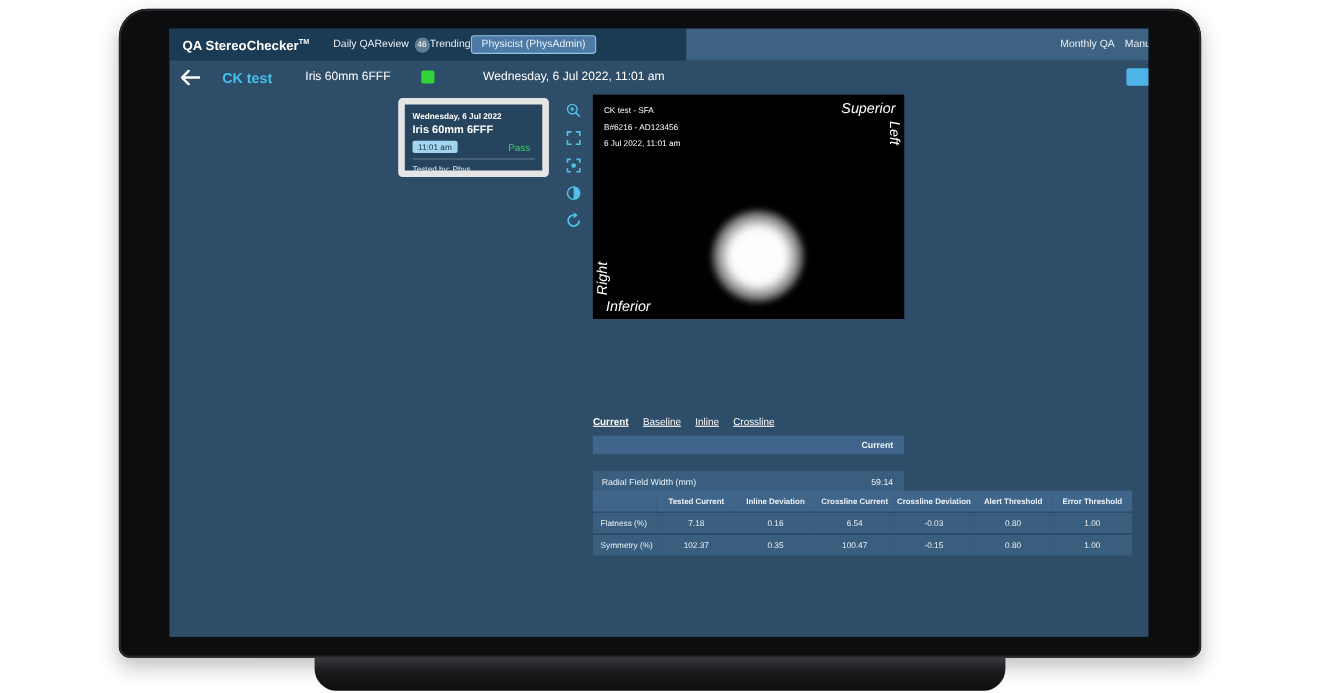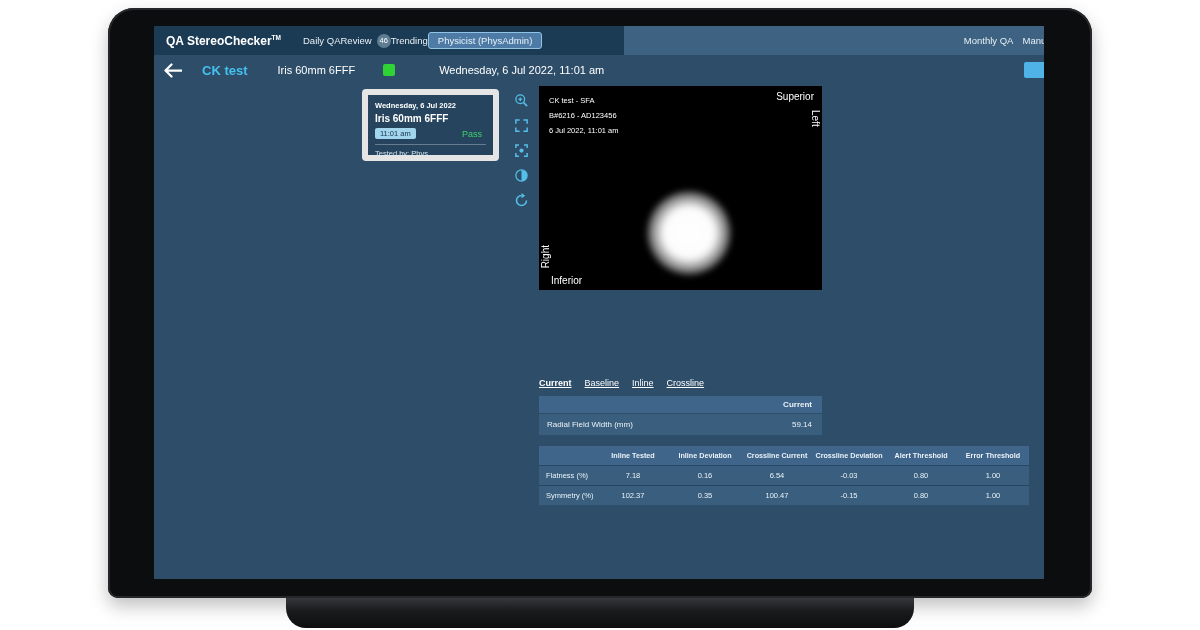--- a/index.html
+++ b/index.html
@@ -53,41 +53,41 @@
 
   
   .img-toolbar{ position:absolute; left:359px; top:66px; display:flex; flex-direction:column;
     gap:9px; color:#54bfe8; }
   .tool-btn{ width:16px; height:16px; cursor:pointer; display:flex; align-items:center; justify-content:center; }
   .tool-btn svg{ display:block; }
 
   
   .image-panel{ position:absolute; left:385px; top:60px; width:283px; height:204px; background:#000; }
   .img-meta{ position:absolute; left:10px; top:7px; color:#fff; font-size:7.5px; line-height:15px; }
-  .ori{ position:absolute; color:#fff; font-size:10px; }
+  .ori{ position:absolute; color:#fff; font-size:13px;font-style:italic; }
   .ori-top{ right:8px; top:5px; }
   .ori-right{ right:1px; top:24px; writing-mode:vertical-rl; }
   .ori-left{ left:1px; bottom:22px; writing-mode:vertical-rl; transform:rotate(180deg); }
   .ori-bottom{ left:12px; bottom:4px; }
   .beam-spot{ position:absolute; left:108px; top:105px; width:84px; height:84px; border-radius:50%;
     background:radial-gradient(circle, #ffffff 0%, #fcfcfc 42%, rgba(225,225,225,.65) 60%,
       rgba(120,120,120,.28) 76%, rgba(0,0,0,0) 95%);
     filter:blur(3px); }
 
   
   .tabs-row{ position:absolute; left:385px; top:352px; display:flex; gap:13px; }
   .tab{ color:#fff; font-size:9px; text-decoration:underline; cursor:pointer; }
   .tab.active{ font-weight:bold; }
 
   
   .radial-table{ position:absolute; left:385px; top:370px; width:283px; font-size:8px; color:#eaf2f8; }
   .rt-header{ height:17px; background:#40658a; display:flex; align-items:center;
     justify-content:flex-end; padding-right:10px; font-weight:bold; }
   .rt-body{ height:21px; background:#3a5e7e; display:flex; align-items:center;
-    justify-content:space-between; padding:0 10px 0 8px; margin-top:1px; }
+    justify-content:space-between; padding:0 10px 0 8px; margin-top:15px; }
 
   
   .metrics-table{ position:absolute; left:385px; top:420px; width:490px; border-collapse:collapse;
     table-layout:fixed; font-size:7.5px; color:#eaf2f8; }
   .metrics-table thead th{ background:#40658a; font-weight:bold; padding:5px 2px;
     text-align:center; font-size:7.2px; }
   .metrics-table thead th:first-child{ width:58px; }
   .metrics-table tbody td{ background:#3a5e7e; padding:5px 2px; text-align:center;
     border-top:1px solid rgba(21,48,69,.55); }
   .metrics-table tbody td.row-label{ text-align:left; padding-left:7px; }
@@ -214,21 +214,21 @@
       <div class="rt-body">
         <span>Radial Field Width (mm)</span>
         <span>59.14</span>
       </div>
     </div>
 
     <table class="metrics-table">
       <thead>
         <tr>
           <th></th>
-          <th>Inline Tested</th>
+          <th>Tested Current</th>
           <th>Inline Deviation</th>
           <th>Crossline Current</th>
           <th>Crossline Deviation</th>
           <th>Alert Threshold</th>
           <th>Error Threshold</th>
         </tr>
       </thead>
       <tbody>
           <tr>
             <td class="row-label">Flatness (%)</td>

